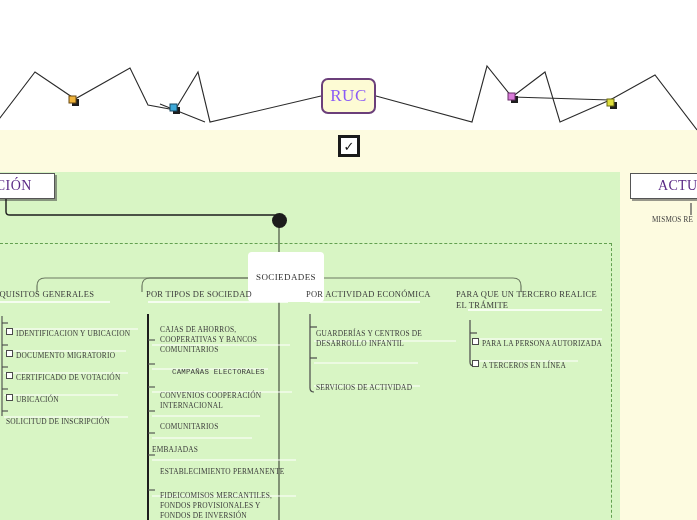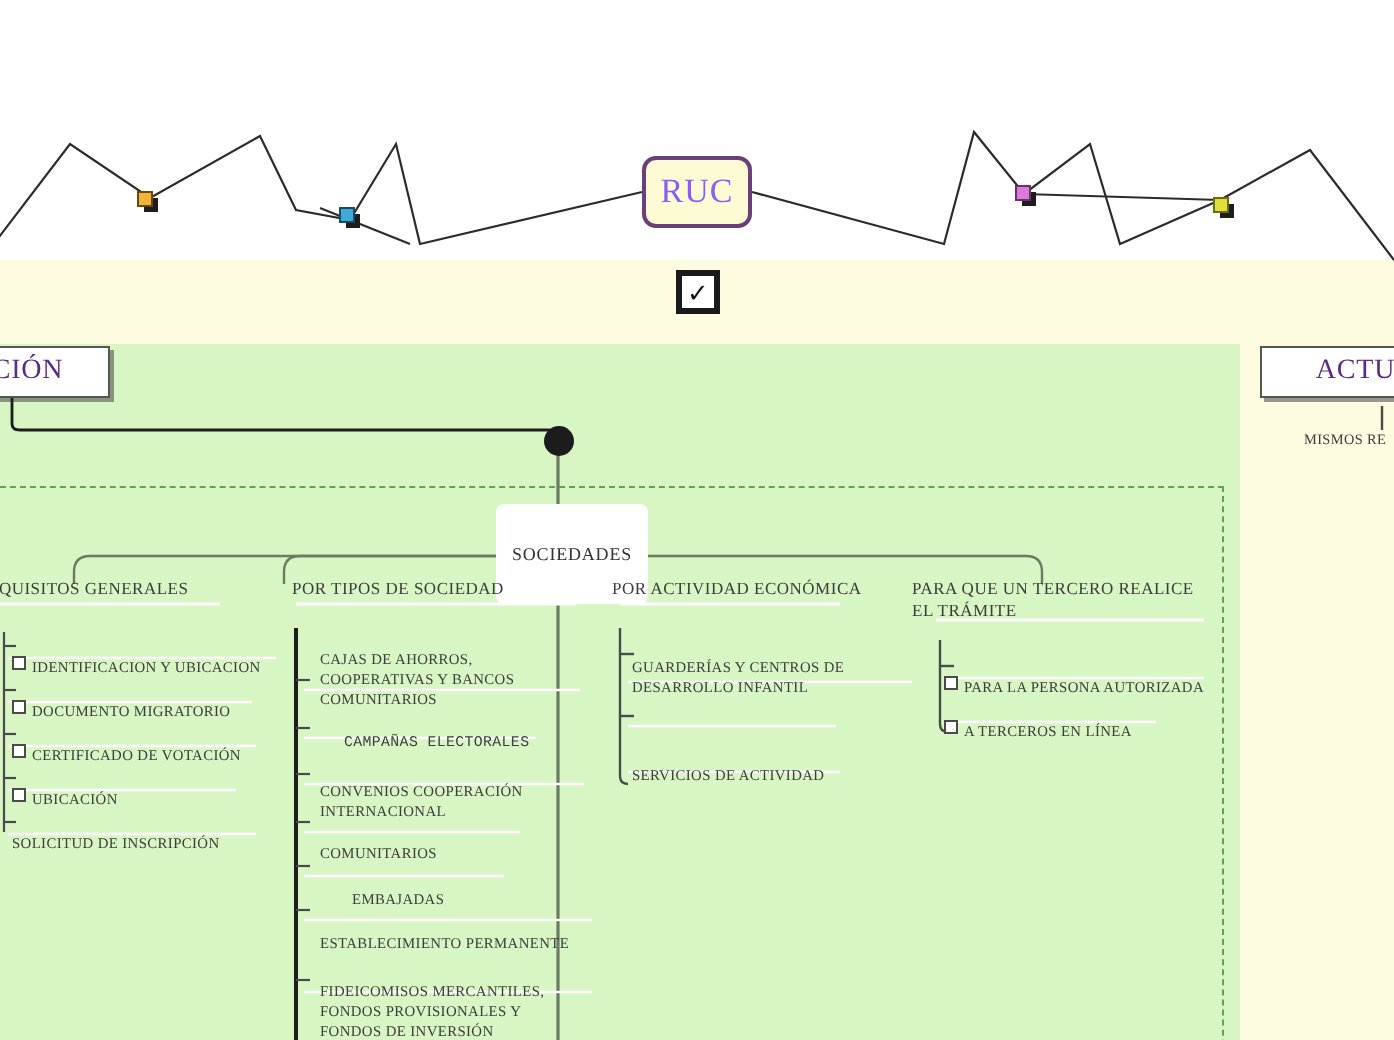--- a/index.html
+++ b/index.html
@@ -285,21 +285,21 @@
   <div class="leaf" style="left:172px;top:358px;width:130px;font-family:Liberation Mono, monospace;">
     <span>CAMPAÑAS ELECTORALES</span>
   </div>
   <div class="leaf" style="left:160px;top:381px;width:130px;">
     <span>CONVENIOS COOPERACIÓN
 INTERNACIONAL</span>
   </div>
   <div class="leaf" style="left:160px;top:412px;width:130px;">
     <span>COMUNITARIOS</span>
   </div>
-  <div class="leaf" style="left:176px;top:435px;width:130px;">
+  <div class="leaf" style="left:152px;top:435px;width:130px;">
     <span>EMBAJADAS</span>
   </div>
   <div class="leaf" style="left:160px;top:457px;width:135px;">
     <span>ESTABLECIMIENTO PERMANENTE</span>
   </div>
   <div class="leaf" style="left:160px;top:481px;width:130px;">
     <span>FIDEICOMISOS MERCANTILES,
 FONDOS PROVISIONALES Y
 FONDOS DE INVERSIÓN</span>
   </div>

